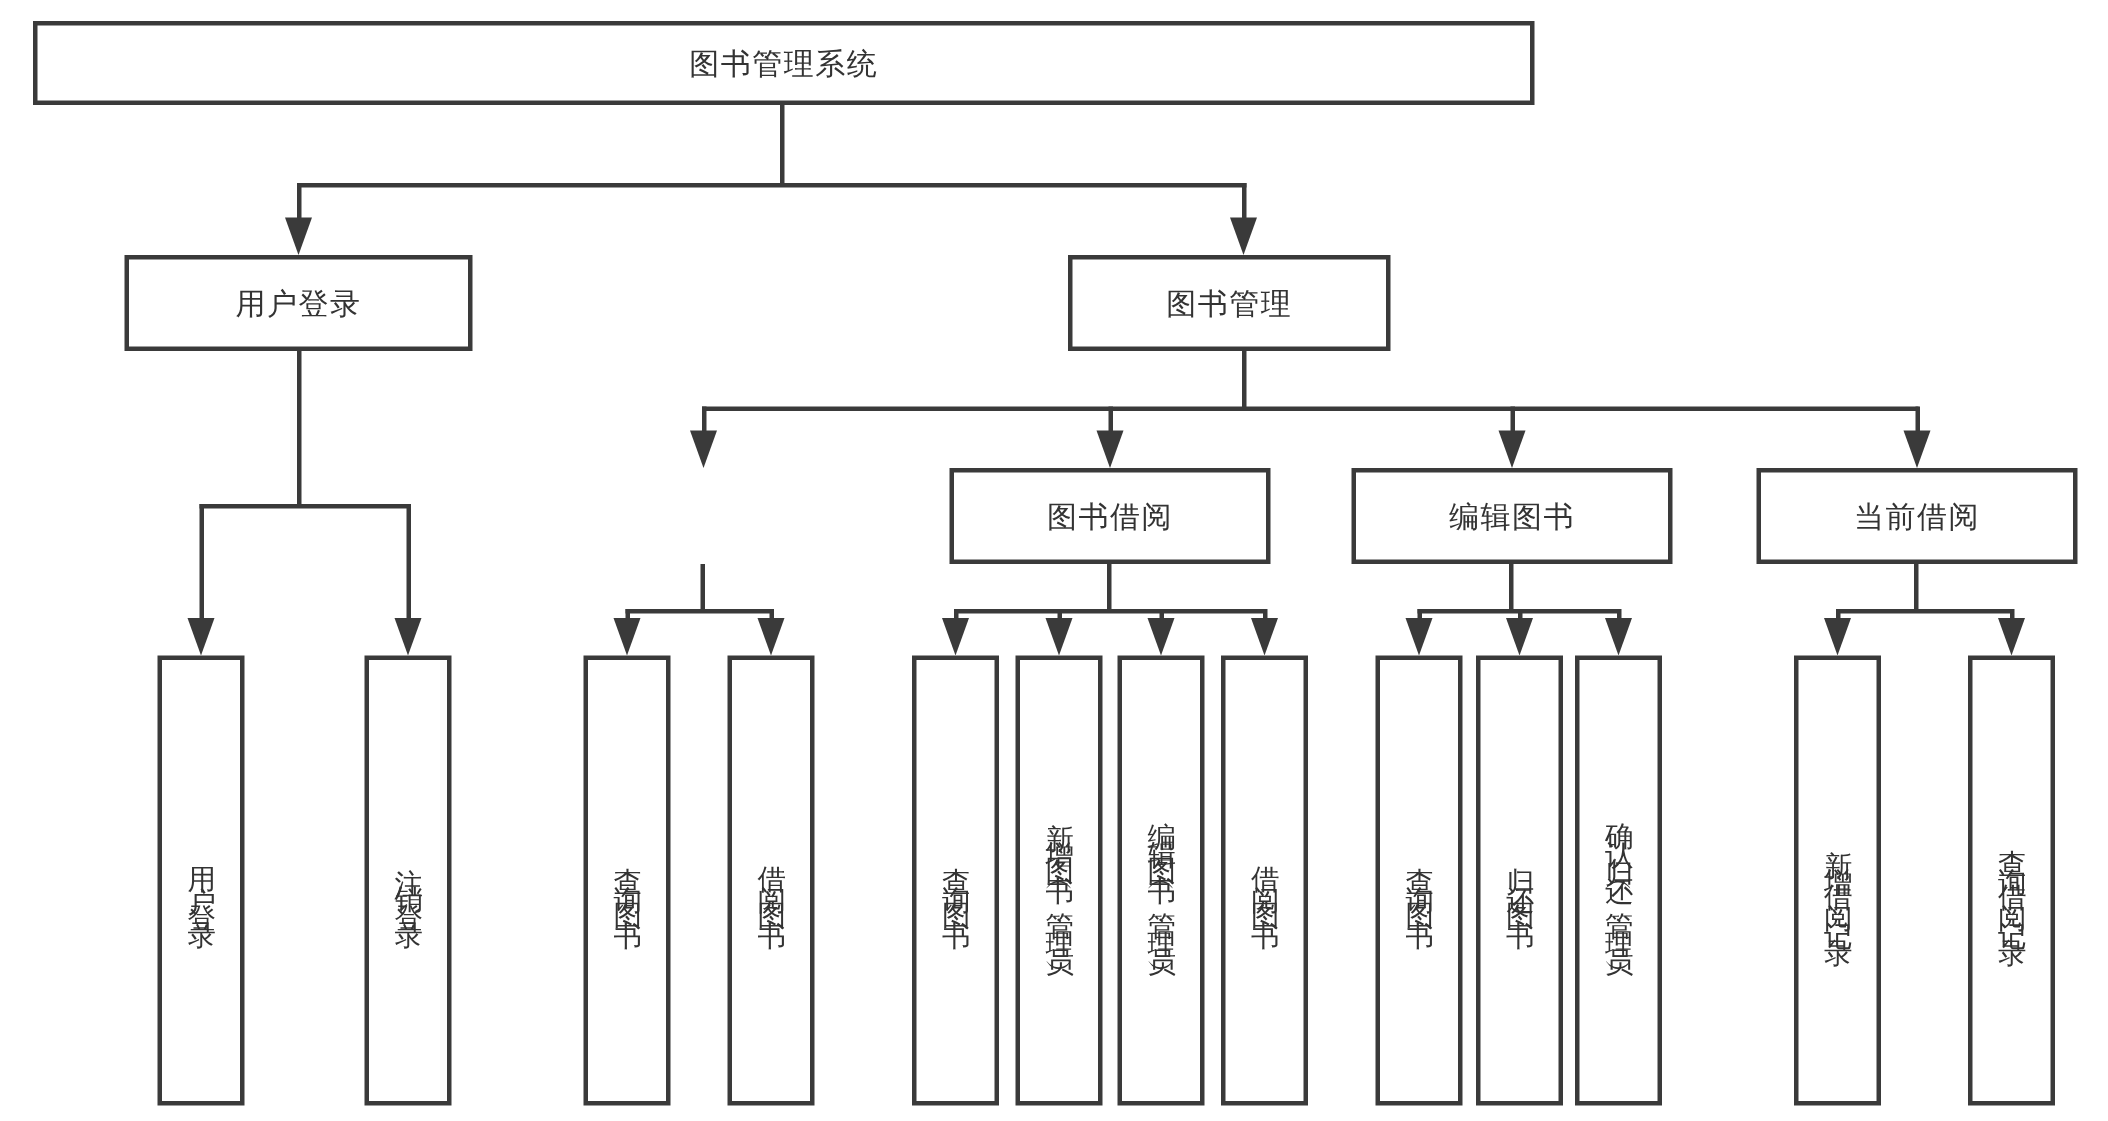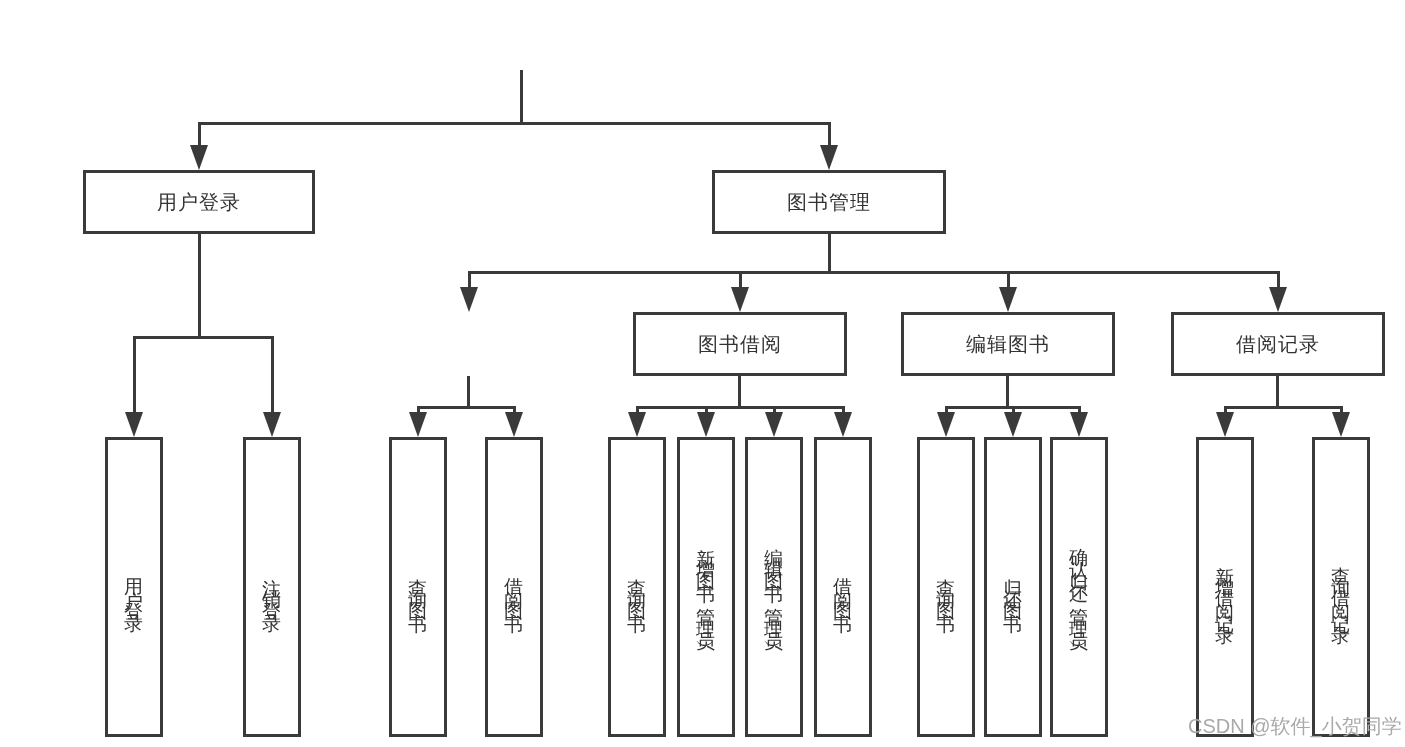--- a/index.html
+++ b/index.html
@@ -52,32 +52,35 @@
     color: #a9a9a9;
     white-space: nowrap;
     z-index: 5;
   }
 </style>
 </head>
 <body>
 
 <div class="canvas">
 
+  <div class="node hnode" style="left:22px; top:14px; width:1001px; height:56px;">
+    <span>图书管理系统</span>
+  </div>
 
   <div class="vline" style="left:520px; top:70px; height:53px;"></div>
   <div class="hline" style="left:198px; top:122px; width:633px;"></div>
   <div class="vline" style="left:198px; top:122px; height:28px;"></div>
   <div class="arrow" style="left:190px; top:145px;"></div>
   <div class="vline" style="left:828px; top:122px; height:28px;"></div>
   <div class="arrow" style="left:820px; top:145px;"></div>
 
   <div class="node hnode" style="left:83px; top:170px; width:232px; height:64px;">
     <span>用户登录</span>
   </div>
-  <div class="node hnode" style="left:712px; top:170px; width:234px; height:64px;">
+  <div class="node hnode" style="left:712px; top:170px; width:215px; height:64px;">
     <span>图书管理</span>
   </div>
 
   <div class="vline" style="left:198px; top:234px; height:104px;"></div>
   <div class="hline" style="left:133px; top:336px; width:141px;"></div>
   <div class="vline" style="left:133px; top:336px; height:80px;"></div>
   <div class="arrow" style="left:125px; top:412px;"></div>
   <div class="vline" style="left:271px; top:336px; height:80px;"></div>
   <div class="arrow" style="left:263px; top:412px;"></div>
 
@@ -92,21 +95,21 @@
   <div class="vline" style="left:1277px; top:271px; height:21px;"></div>
   <div class="arrow" style="left:1269px; top:287px;"></div>
 
   <div class="node hnode" style="left:633px; top:312px; width:214px; height:64px;align-items:center;">
     <span>图书借阅</span>
   </div>
   <div class="node hnode" style="left:901px; top:312px; width:214px; height:64px;">
     <span>编辑图书</span>
   </div>
   <div class="node hnode" style="left:1171px; top:312px; width:214px; height:64px;">
-    <span>借阅记录</span>
+    <span>当前借阅</span>
   </div>
 
   <div class="vline" style="left:467px; top:376px; height:32px;"></div>
   <div class="hline" style="left:417px; top:406px; width:98px;"></div>
   <div class="vline" style="left:417px; top:406px; height:10px;"></div>
   <div class="arrow" style="left:409px; top:412px;"></div>
   <div class="vline" style="left:513px; top:406px; height:10px;"></div>
   <div class="arrow" style="left:505px; top:412px;"></div>
 
   <div class="vline" style="left:738px; top:376px; height:32px;"></div>
@@ -173,15 +176,14 @@
     <span class="vtext">确认归还（管理员）</span>
   </div>
 
   <div class="node vnode" style="left:1196px; top:437px; width:58px; height:300px;">
     <span class="vtext">新增借阅记录</span>
   </div>
   <div class="node vnode" style="left:1312px; top:437px; width:58px; height:300px;">
     <span class="vtext">查询借阅记录</span>
   </div>
 
-  <div class="watermark">CSDN @软件_小贺同学</div>
 
 </div>
 
 </body></html>

